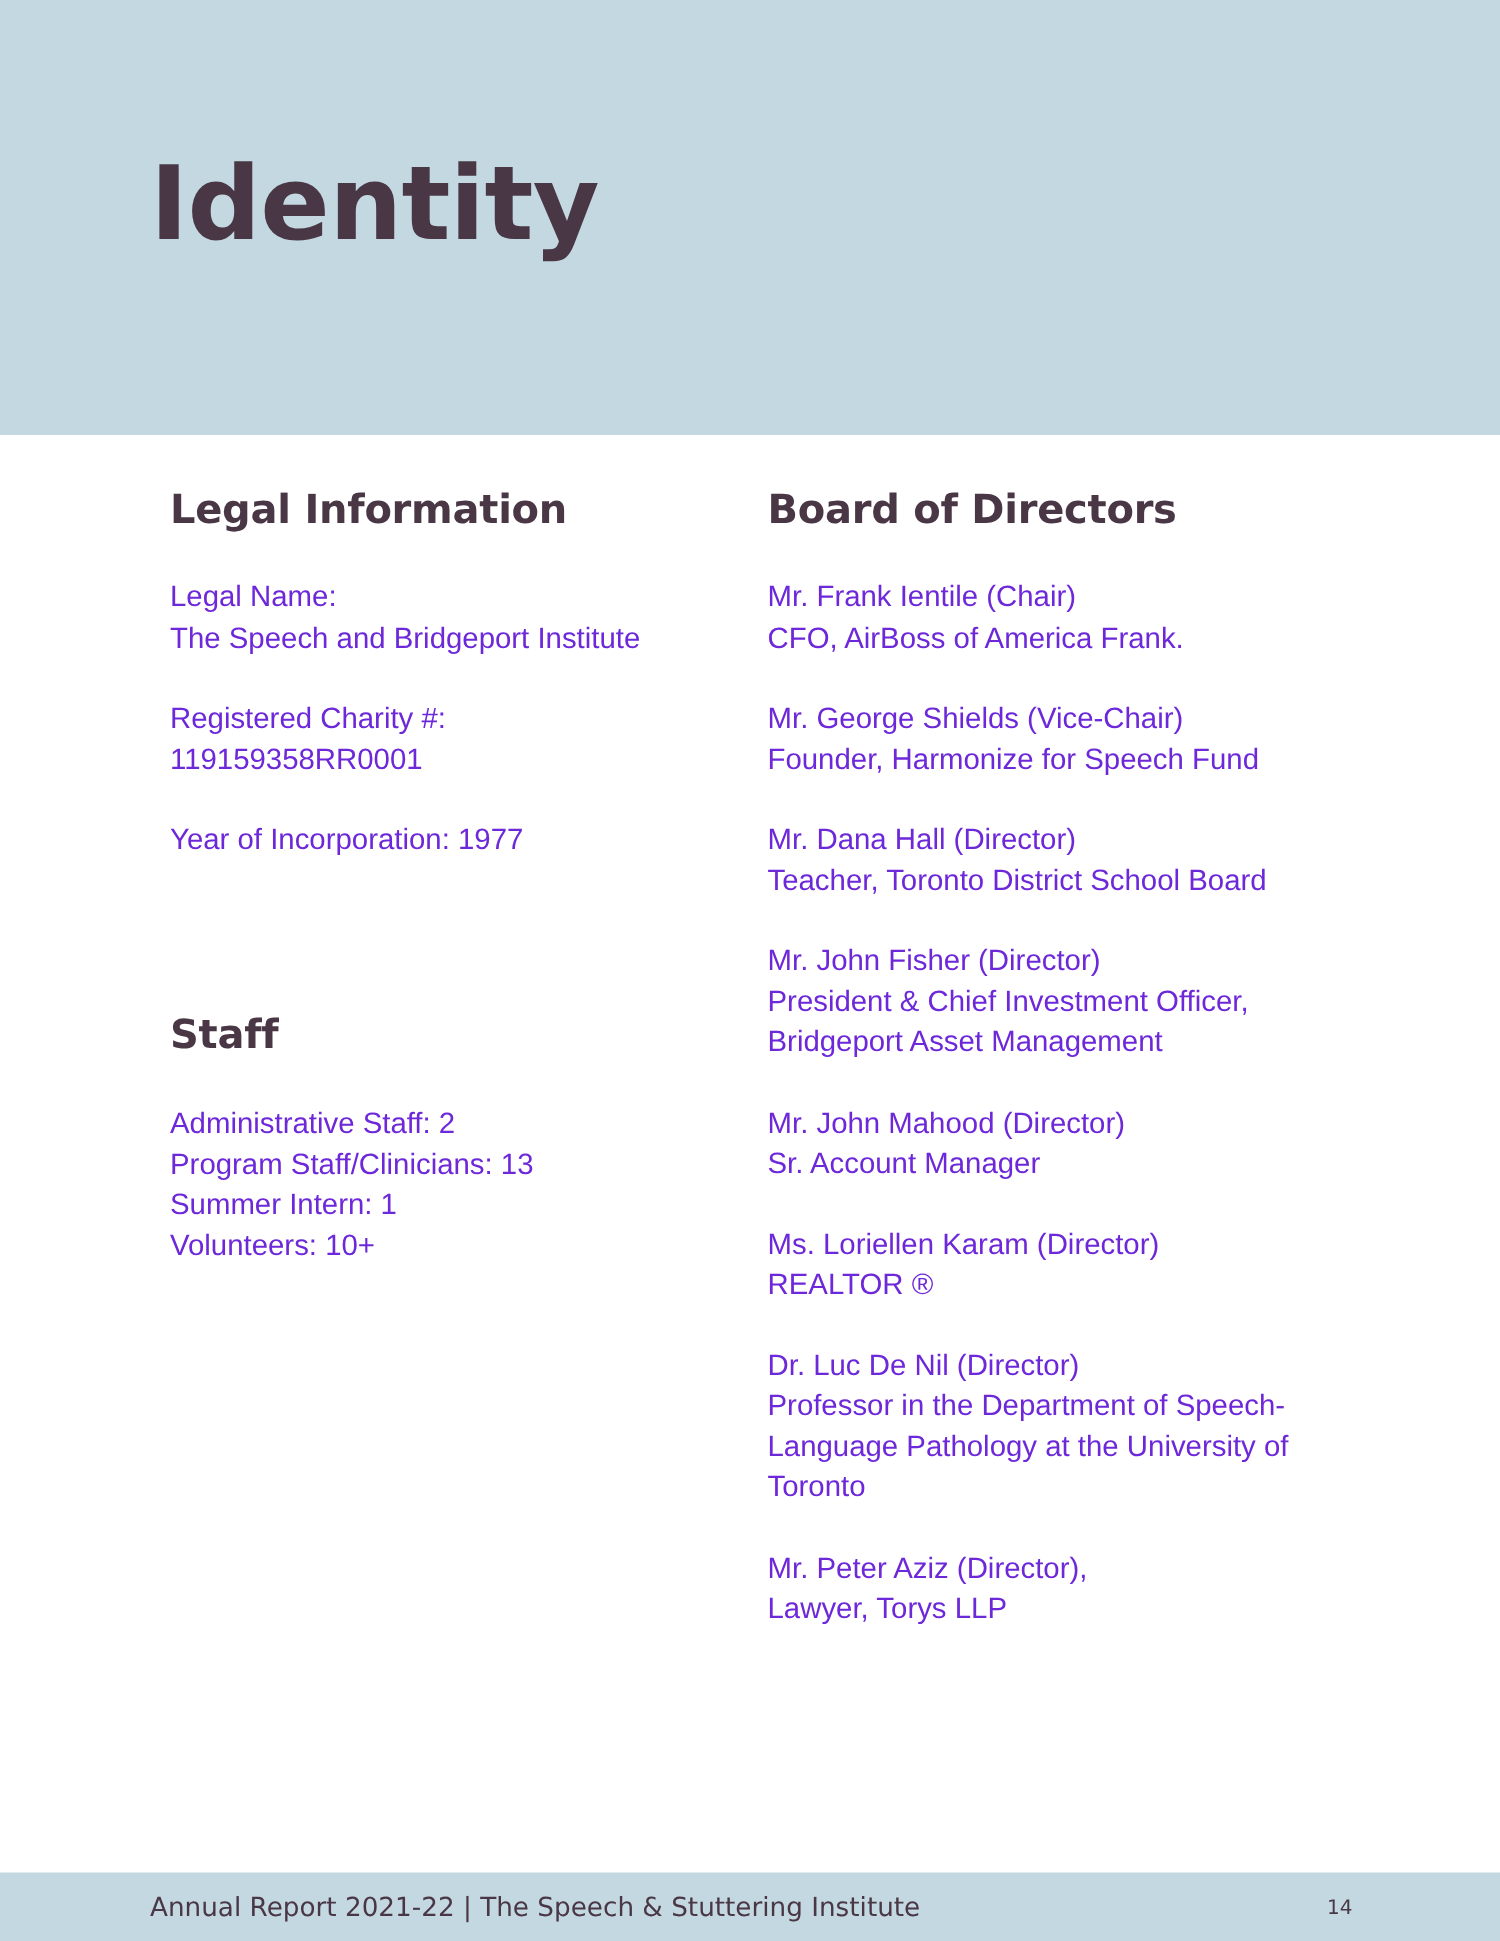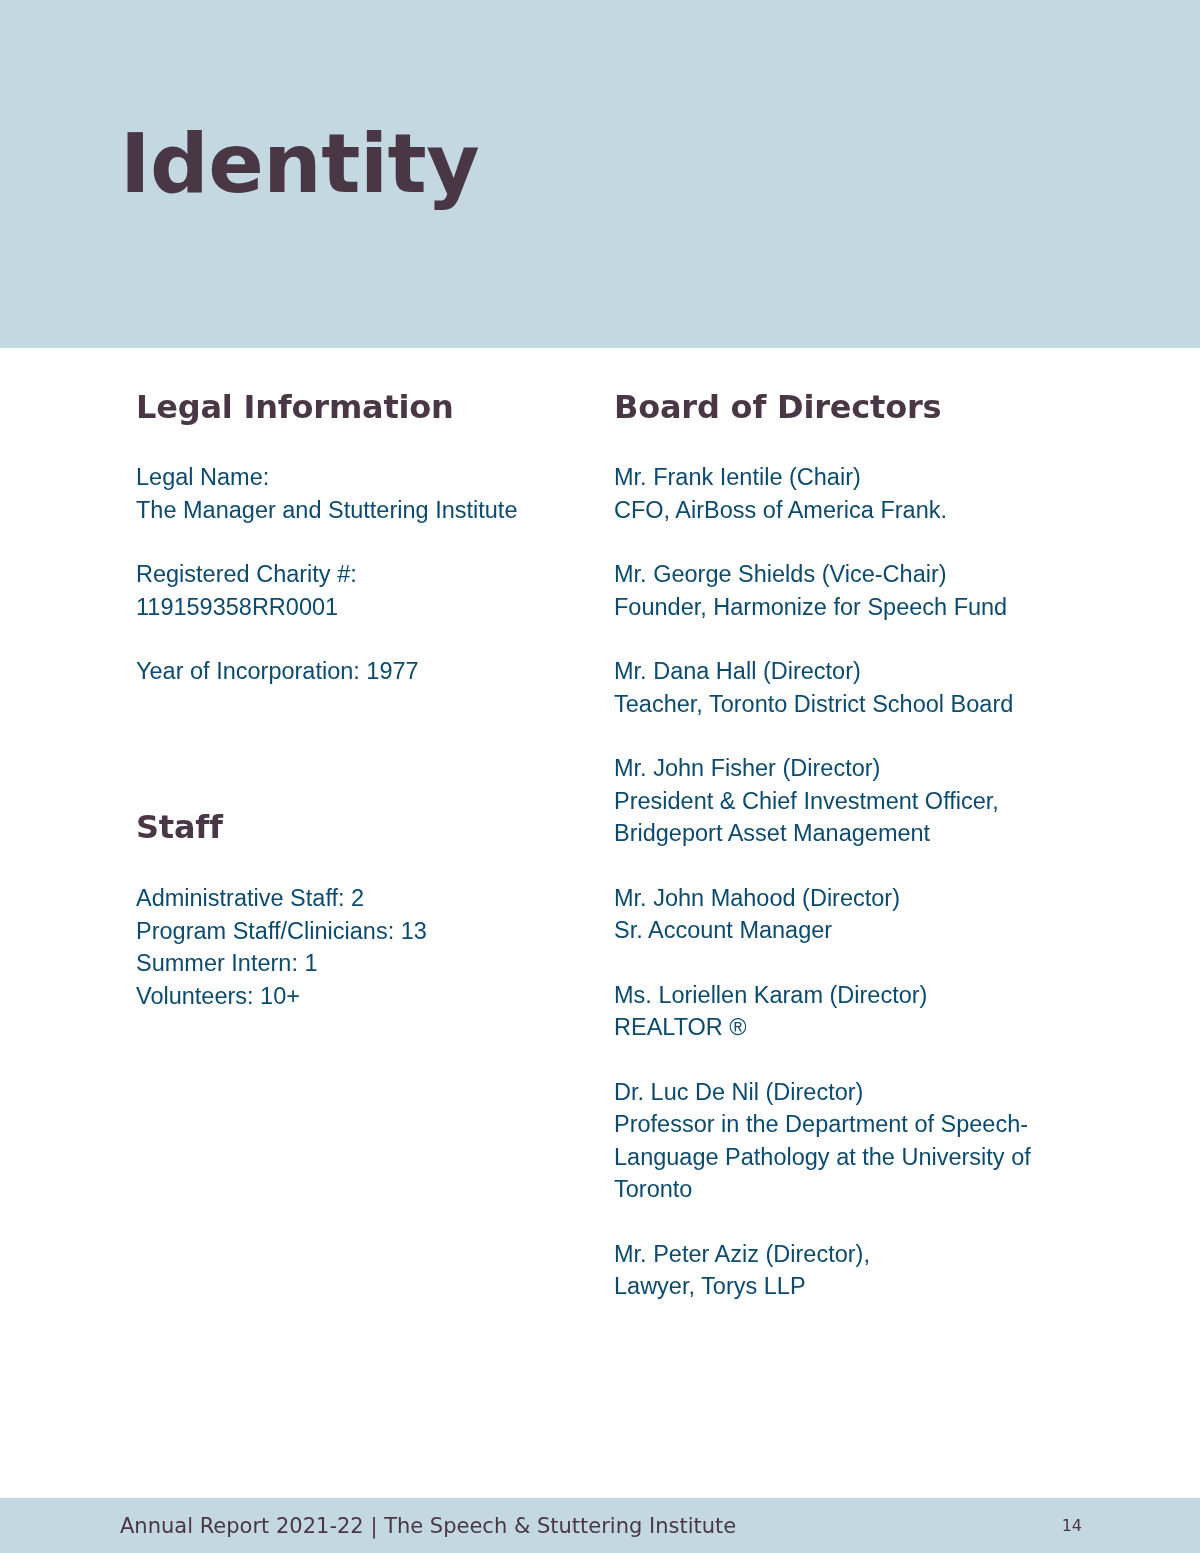--- a/index.html
+++ b/index.html
@@ -69,21 +69,21 @@
     line-height: 1.12;
     font-weight: 700;
     letter-spacing: -0.2px;
     color: #4a3746;
     font-family: "DejaVu Sans", sans-serif;
   }
 
   .para {
     font-size: 23.5px;
     line-height: 32.5px;
-    color: #0c4a6e;
+    color: #6d28d9;
     font-family: "Liberation Sans", sans-serif;
   }
   .para .line {
     display: block;
     white-space: pre-wrap;
   }
 
   
   .lbl-legal-heading { position: absolute; left: 0; top: 42px; }
   .legal-blocks      { position: absolute; left: 0; top: 113px; width: 440px; }
@@ -141,21 +141,21 @@
 
 <div class="content">
 
   <div class="col-left">
 
     <h2 class="section-heading lbl-legal-heading">Legal Information</h2>
 
     <div class="legal-blocks">
       <div class="block para">
         <span class="line">Legal Name:</span>
-        <span class="line">The Manager and Stuttering Institute</span>
+        <span class="line">The Speech and Bridgeport Institute</span>
       </div>
       <div class="block para">
         <span class="line">Registered Charity #:</span>
         <span class="line">119159358RR0001</span>
       </div>
       <div class="block para">
         <span class="line">Year of Incorporation: 1977</span>
       </div>
     </div>
 

